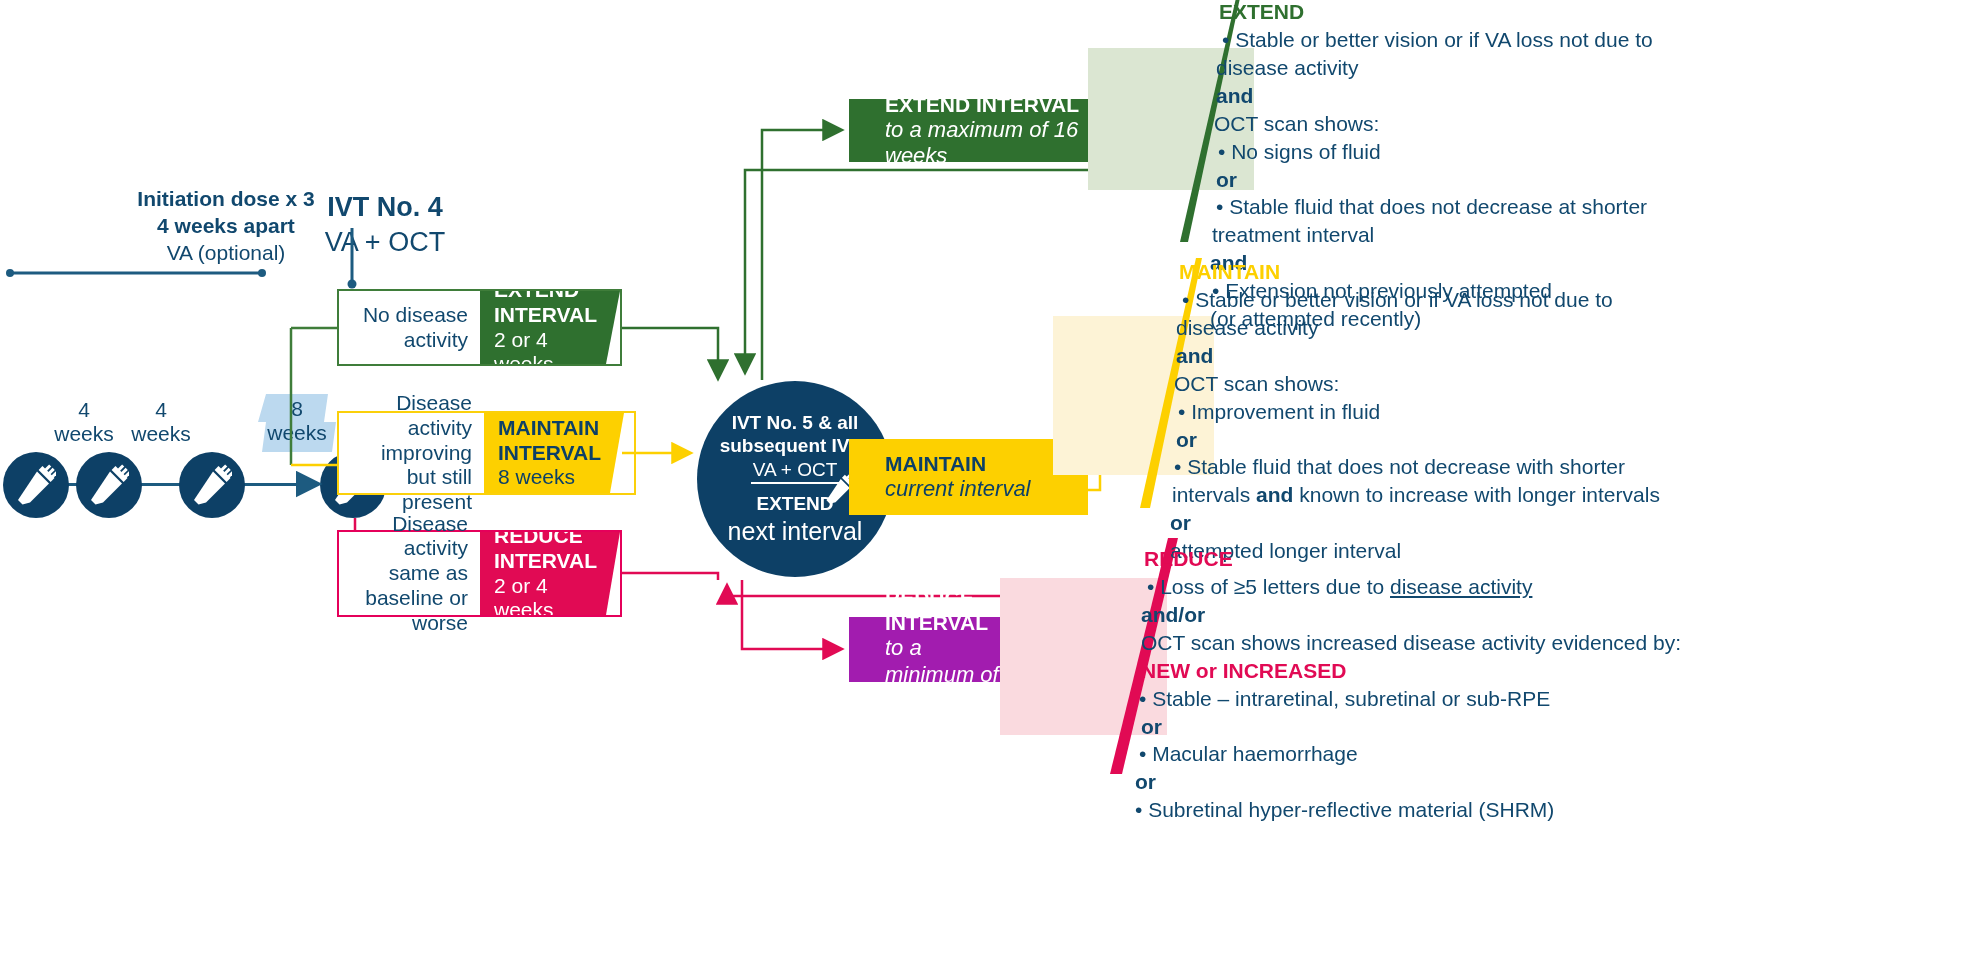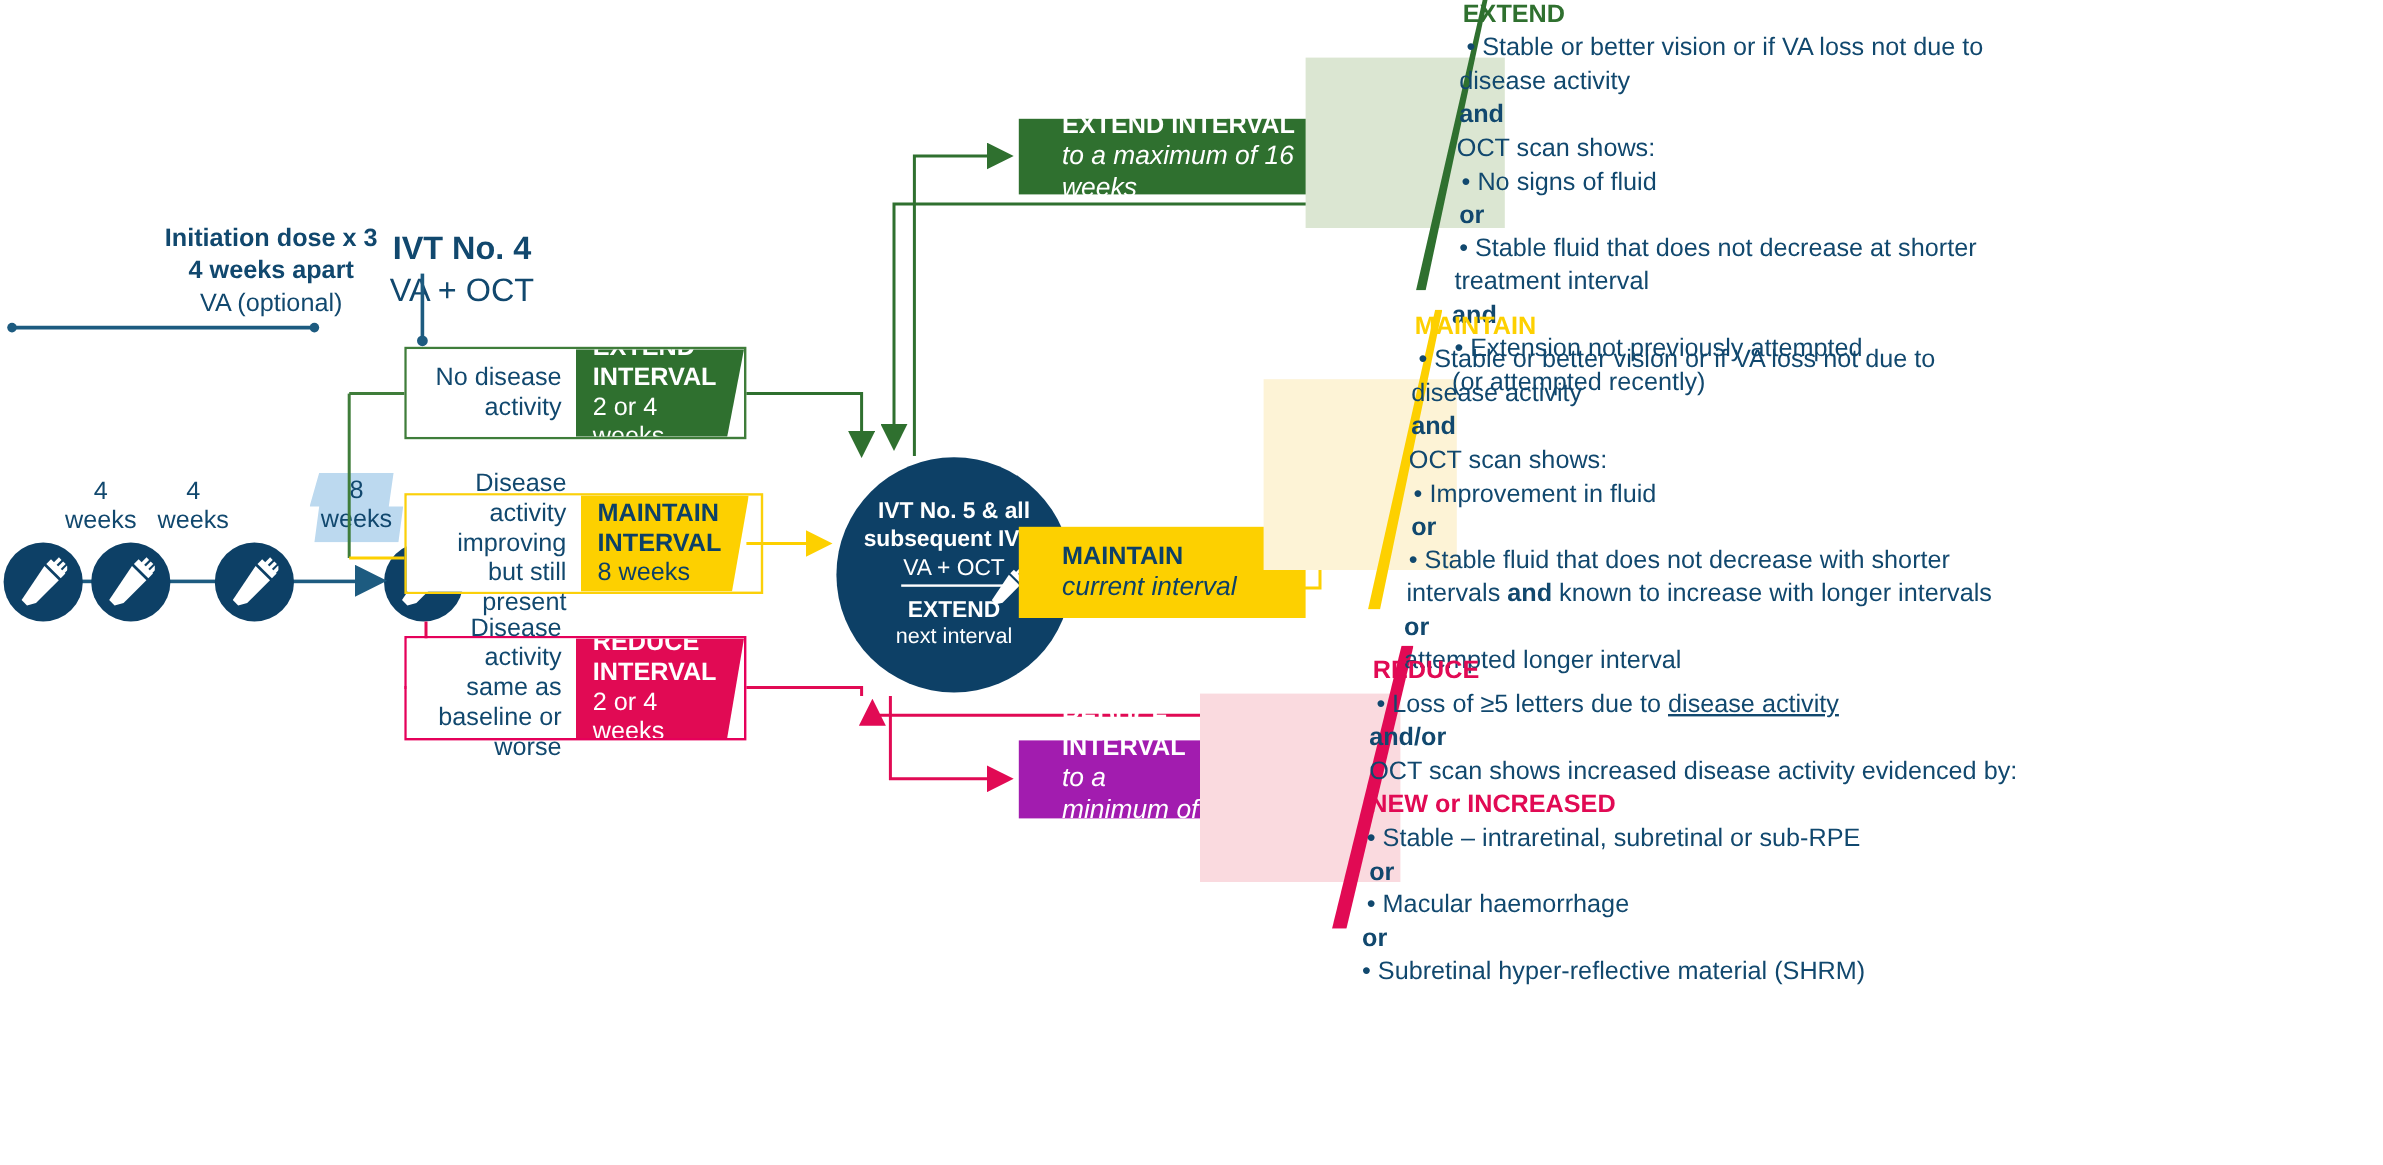--- a/index.html
+++ b/index.html
@@ -60,21 +60,21 @@
   #cond-reduce .right{width:140px;background:#e10a54;color:#fff;
      clip-path:polygon(0 0,100% 0,calc(100% - 14px) 100%,0 100%);}
 
   
   #centre-circle{left:697px;top:381px;width:196px;height:196px;border-radius:50%;
      background:#0d4066;color:#fff;display:flex;flex-direction:column;align-items:center;
      justify-content:center;text-align:center;line-height:1.2;}
   #centre-circle .l1{font-weight:bold;font-size:19px;}
   #centre-circle .l2{font-size:19px;border-bottom:2px solid #fff;padding:0 2px 1px;display:inline-block;margin:1px 0 0;}
   #centre-circle .l3{font-weight:bold;font-size:19px;margin-top:9px;}
-  #centre-circle .l4{font-size:18px;}
+  #centre-circle .l4{font-size:25px;}
   #circle-syringe{position:absolute;left:128px;top:92px;}
 
   
   .action{position:absolute;display:flex;flex-direction:column;justify-content:center;
      padding:10px 36px;box-sizing:border-box;line-height:1.2;}
   .action .a1{font-weight:bold;font-size:21px;}
   .action .a2{font-size:22px;font-style:italic;}
   #act-extend{left:849px;top:99px;width:272px;height:63px;background:#2f702f;color:#fff;}
   #act-maintain{left:849px;top:439px;width:239px;height:76px;background:#fdd000;color:#0d4066;}
   #act-reduce{left:849px;top:617px;width:190px;height:65px;background:#a21caf;color:#fff;}

